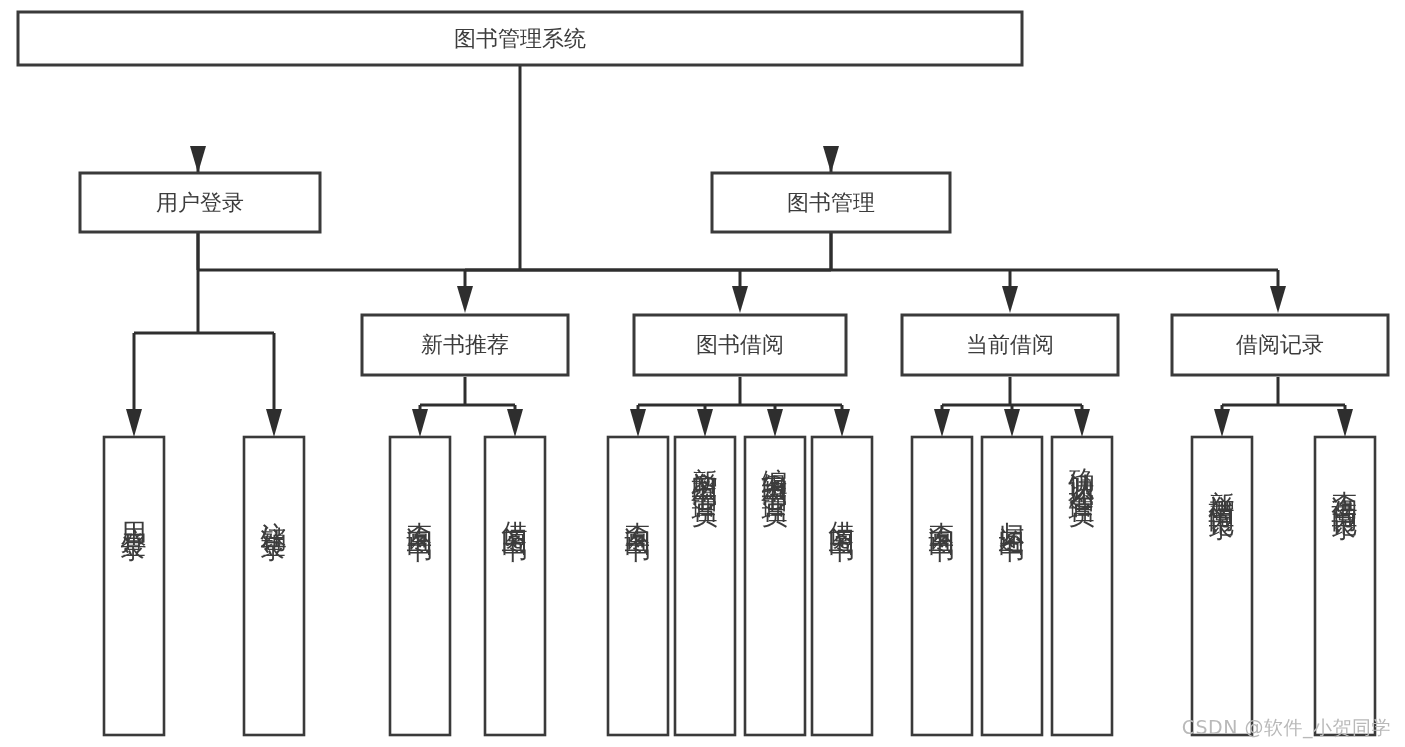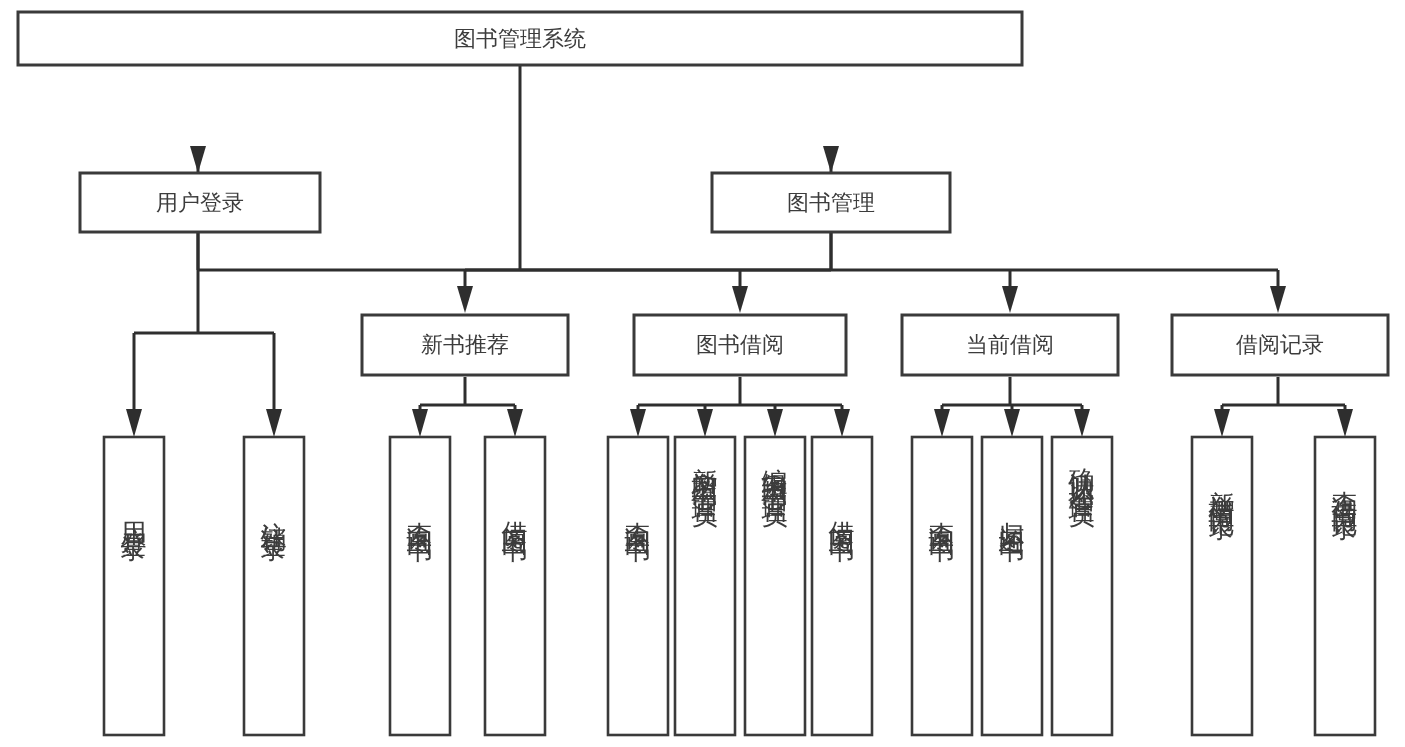--- a/index.html
+++ b/index.html
@@ -249,13 +249,14 @@
   <div class="vert-label-wrap" style="left:1052px; top:447px; width:60px; height:288px;">
     <span class="vert-label">确认归还（管理员）</span>
   </div>
   <div class="vert-label-wrap" style="left:1192px; top:470px; width:60px; height:265px;">
     <span class="vert-label">新增借阅记录</span>
   </div>
   <div class="vert-label-wrap" style="left:1315px; top:470px; width:60px; height:265px;">
     <span class="vert-label">查询借阅记录</span>
   </div>
 
+  <div class="watermark">CSDN @软件_小贺同学</div>
 </div>
 
 </body></html>

